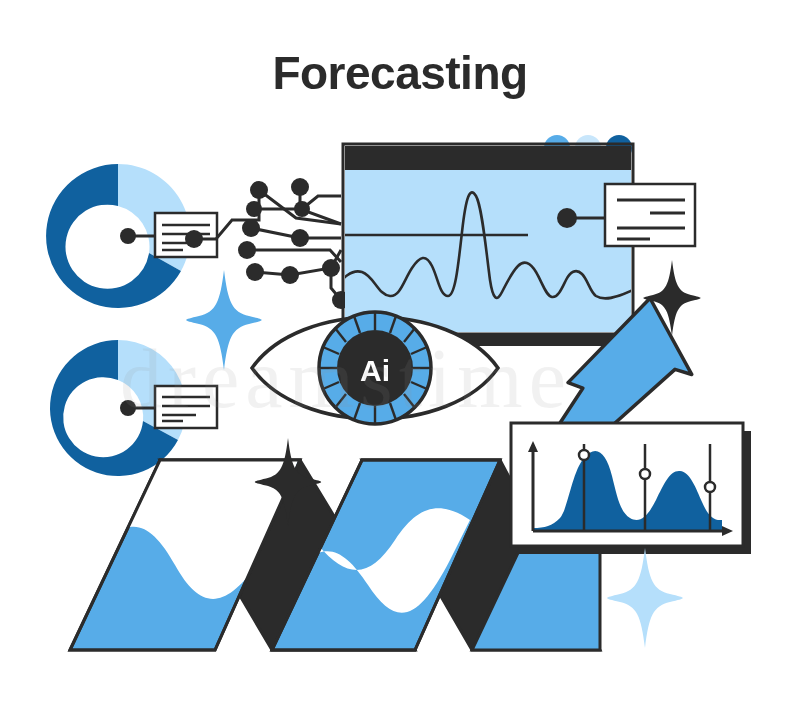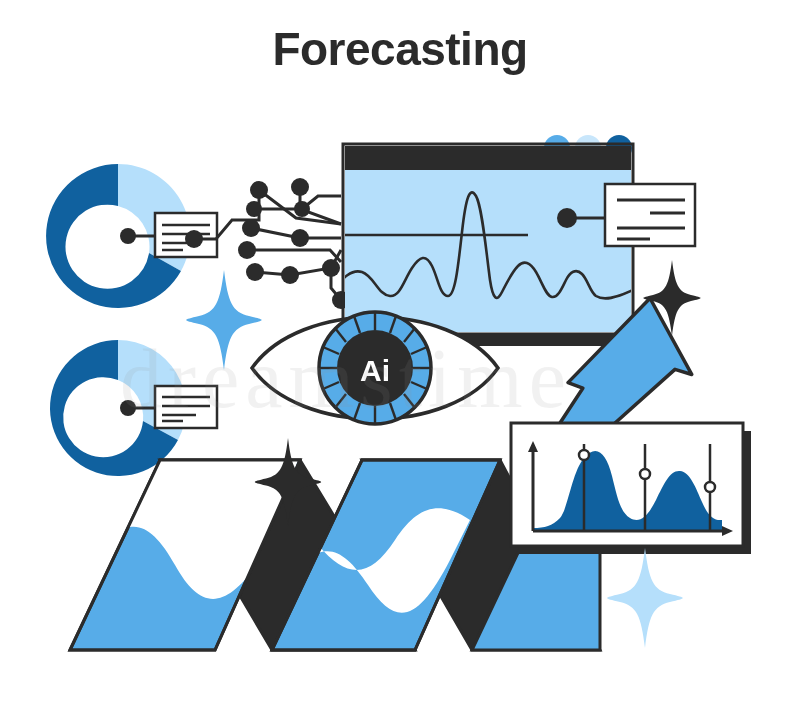--- a/index.html
+++ b/index.html
@@ -13,21 +13,21 @@
   #canvas {
     position: relative;
     width: 800px;
     height: 728px;
     background: #ffffff;
     overflow: hidden;
   }
   #title {
     position: absolute;
     left: 0;
-    top: 24px;
+    top: 48px;
     width: 800px;
     text-align: center;
     font-family: "Liberation Sans", sans-serif;
     font-size: 46px;
     font-weight: bold;
     letter-spacing: -0.5px;
     color: #2b2b2b;
     line-height: 1.1;
   }
   #art {

